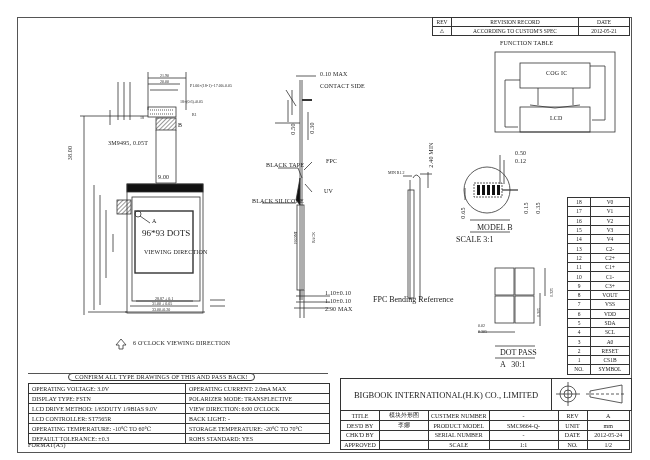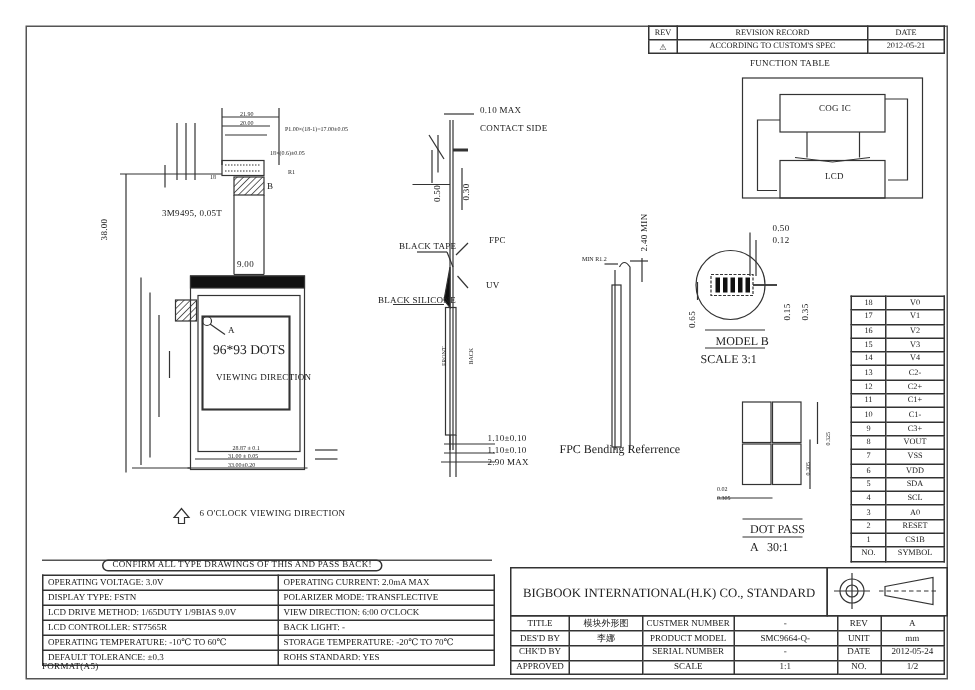--- a/index.html
+++ b/index.html
@@ -191,21 +191,21 @@
 <div class="abs" style="left:373px;top:295px;font-size:8px;white-space:nowrap;">FPC  Bending Referrence</div>
 <div class="abs tiny" style="left:388px;top:170px;">MIN R1.2</div>
 <div class="abs t" style="left:418px;top:152px;transform:rotate(-90deg);">2.40 MIN</div>
 
 <div class="abs t" style="left:515px;top:150px;">0.50</div>
 <div class="abs t" style="left:515px;top:158px;">0.12</div>
 <div class="abs t" style="left:457px;top:210px;transform:rotate(-90deg);">0.65</div>
 <div class="abs t" style="left:520px;top:205px;transform:rotate(-90deg);">0.15</div>
 <div class="abs t" style="left:532px;top:205px;transform:rotate(-90deg);">0.35</div>
 <div class="abs" style="left:477px;top:223px;font-size:8px;white-space:nowrap;">MODEL B</div>
-<div class="abs" style="left:467px;top:235px;font-size:8px;white-space:nowrap;">SCALE 3:1</div>
+<div class="abs" style="left:456px;top:235px;font-size:8px;white-space:nowrap;">SCALE 3:1</div>
 
 <div class="abs tiny" style="left:478px;top:323px;">0.02</div>
 <div class="abs tiny" style="left:478px;top:329px;">0.305</div>
 <div class="abs tiny" style="left:534px;top:310px;transform:rotate(-90deg);">0.305</div>
 <div class="abs tiny" style="left:547px;top:290px;transform:rotate(-90deg);">0.325</div>
 <div class="abs" style="left:500px;top:348px;font-size:8px;white-space:nowrap;">DOT PASS</div>
 <div class="abs" style="left:500px;top:360px;font-size:8px;white-space:pre;">A   30:1</div>
 
 <table class="pins abs" style="left:567px;top:197px;width:63px;">
   <tbody>
@@ -315,21 +315,21 @@
       </tr>
   <tr>
         <td>DEFAULT TOLERANCE: ±0.3</td>
         <td>ROHS STANDARD: YES</td>
       </tr>
 </tbody>
   </table>
 <div class="abs t" style="left:28px;top:442px;">FORMAT(A5)</div>
 
 <div class="abs" style="left:340px;top:378px;width:210px;height:31px;border:1px solid #333;display:flex;align-items:center;justify-content:center;">
-  <span style="font-size:8.5px;white-space:nowrap;">BIGBOOK INTERNATIONAL(H.K) CO., STANDARD</span>
+  <span style="font-size:8.5px;white-space:nowrap;">BIGBOOK INTERNATIONAL(H.K) CO., LIMITED</span>
 </div>
 <div class="abs" style="left:551px;top:378px;width:79px;height:31px;border:1px solid #333;">
   <svg width="79" height="31">
     <g stroke="#333" fill="none" stroke-width="0.8">
       <circle cx="16" cy="15" r="8"></circle>
         <circle cx="16" cy="15" r="4"></circle>
       <line x1="4" y1="15" x2="28" y2="15"></line>
         <line x1="16" y1="3" x2="16" y2="27"></line>
       <path d="M38 12 L70 6 L70 24 L38 18 Z"></path>
       <line x1="34" y1="15" x2="74" y2="15" stroke-dasharray="3 2"></line>

